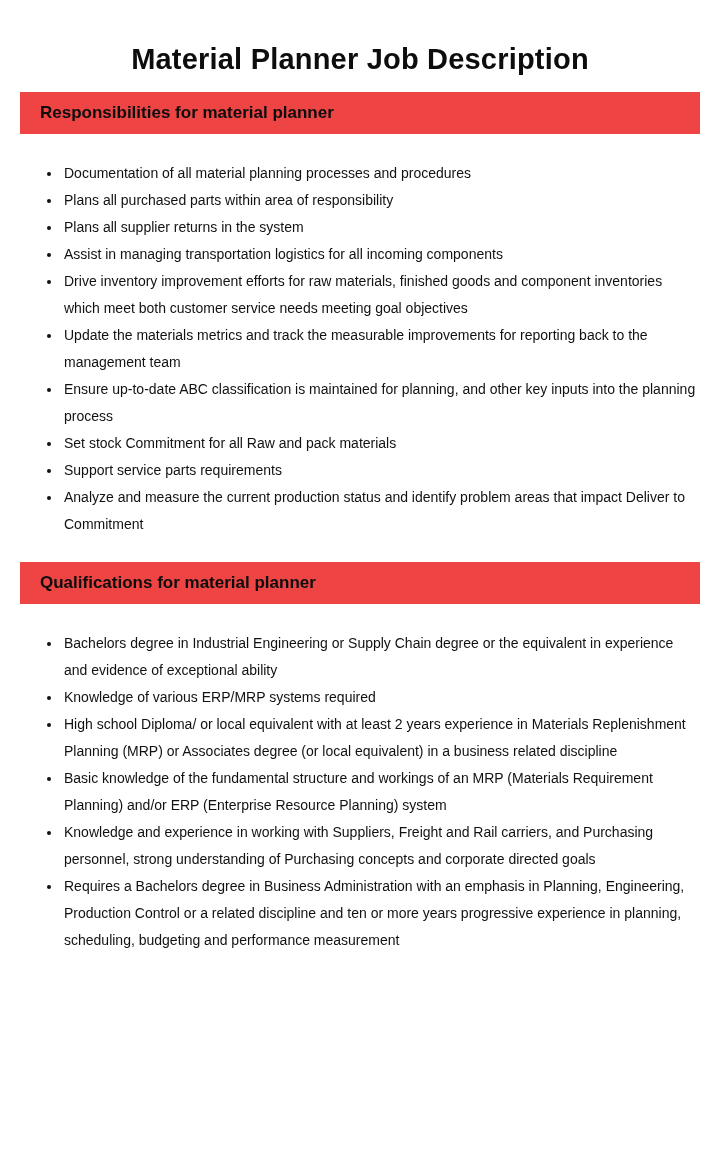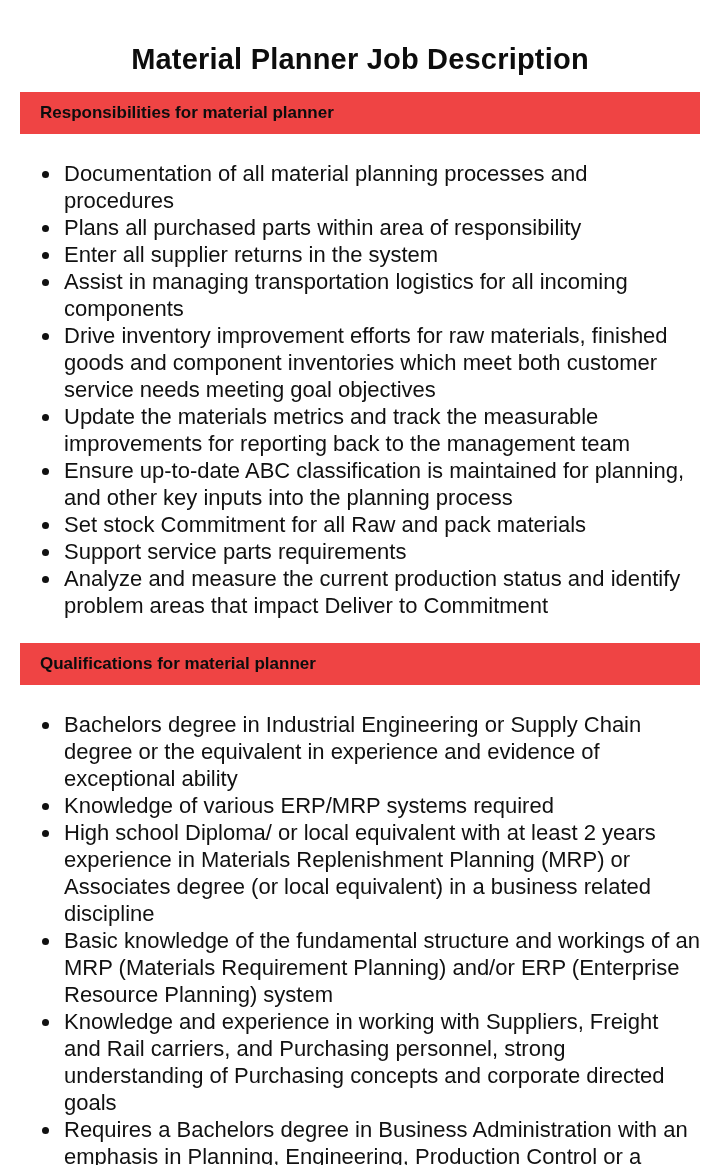--- a/index.html
+++ b/index.html
@@ -35,41 +35,41 @@
     background: #ef4444;
     font-size: 17px;
     font-weight: 700;
     padding: 11px 20px;
     margin: 0;
     color: #0d0d0d;
   }
   .bullet-list {
     margin: 26px 0 24px 0;
     padding-left: 42px;
-    font-size: 22px;
+    font-size: 14px;
     line-height: 27px;
   }
   .bullet-list li {
     margin: 0;
     padding-left: 2px;
   }
 </style>
 </head>
 <body>
 
 <div class="page">
   <h1 class="doc-title">Material Planner Job Description</h1>
 
 
   <div>
       <div class="section-heading">Responsibilities for material planner</div>
       <ul class="bullet-list">
         <li>Documentation of all material planning processes and procedures</li>
         <li>Plans all purchased parts within area of responsibility</li>
-        <li>Enter all supplier returns in the system</li>
+        <li>Plans all supplier returns in the system</li>
         <li>Assist in managing transportation logistics for all incoming components</li>
         <li>Drive inventory improvement efforts for raw materials, finished goods and component inventories which meet both customer service needs meeting goal objectives</li>
         <li>Update the materials metrics and track the measurable improvements for reporting back to the management team</li>
         <li>Ensure up-to-date ABC classification is maintained for planning, and other key inputs into the planning process</li>
         <li>Set stock Commitment for all Raw and pack materials</li>
         <li>Support service parts requirements</li>
         <li>Analyze and measure the current production status and identify problem areas that impact Deliver to Commitment</li>
       </ul>
       <div class="section-heading">Qualifications for material planner</div>
       <ul class="bullet-list">

